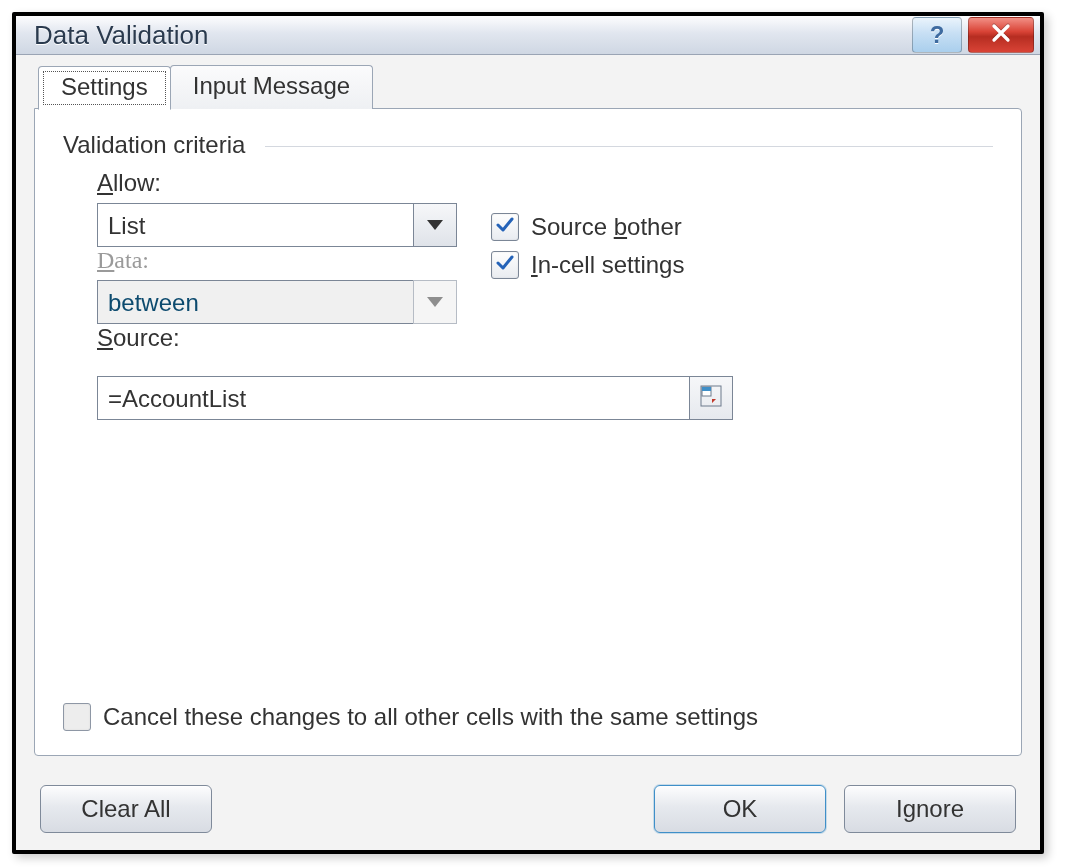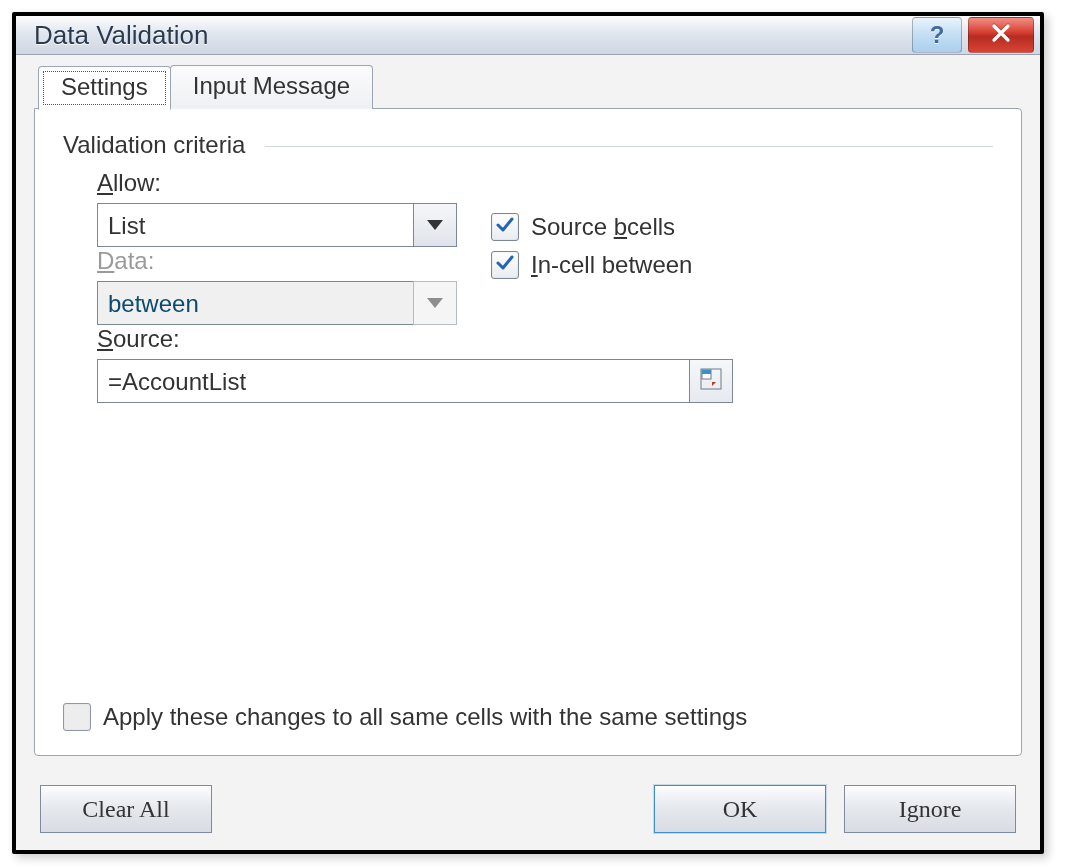--- a/index.html
+++ b/index.html
@@ -129,21 +129,21 @@
 
   .row-area {
     padding: 10px 10px 0 34px;
   }
 
   .form-label {
     font-size: 24px;
     color: #333;
     margin-top: 0;
   }
-  .form-label.disabled { color: #9a9a9a; }
+  .form-label.disabled { color: #9a9a9a; font-family: Liberation Serif, serif; }
   .underline-first::first-letter { text-decoration: underline; }
 
   .two-col {
     display: flex;
     align-items: flex-start;
   }
   .col-left { width: 364px; }
   .col-right { padding-left: 30px; flex: 1; }
 
   
@@ -179,21 +179,21 @@
     justify-content: center;
     box-sizing: border-box;
   }
   .combo-btn.disabled { opacity: 0.55; background: #eee; }
   .combo-btn svg polygon { fill: #333; }
 
   
   .source-wrap {
     display: flex;
     width: 636px;
-    margin-top: 6px;
+    margin-top: 24px;
   }
   .source-input {
     flex: 1;
     height: 44px;
     border: 1px solid #7b8696;
     border-right: none;
     background: #fff;
     padding: 0 10px;
     font-size: 24px;
     color: #333;
@@ -251,30 +251,29 @@
     display: flex;
     align-items: center;
     padding: 0 24px;
     background: #f3f3f3;
   }
   .footer .spacer { flex: 1; }
   .push-btn {
     min-width: 170px;
     height: 46px;
     border: 1px solid #7f8a9a;
-    border-radius: 0;
+    border-radius: 6px;
     background: linear-gradient(#fdfdfe, #e6e9ee 45%, #d8dce3);
     font-size: 24px;
     color: #333;
     display: flex;
     align-items: center;
     justify-content: center;
     margin-left: 18px;
     box-shadow: 0 1px 0 rgba(255,255,255,0.6) inset;
-    font-family: Liberation Serif, serif;
   }
   .push-btn.primary {
     border-color: #3f8fc8;
     box-shadow: 0 0 0 1px rgba(63,143,200,0.25), 0 1px 0 rgba(255,255,255,0.6) inset;
   }
 </style>
 </head>
 <body>
 
 <div class="dialog">
@@ -338,33 +337,33 @@
             <div style="height:38px"></div>
             <div class="check-row">
               <div class="checkbox">
                 <span>
                   <svg width="20" height="20" viewBox="0 0 20 20">
                       <path d="M3 10 L8 15 L17 4" stroke="#2563b8" stroke-width="3" fill="none" stroke-linecap="round" stroke-linejoin="round"></path>
                     </svg>
                 </span>
               </div>
               <span class="check-label">
-                <span>Source </span><span class="u">b</span><span>cells</span>
+                <span>Source </span><span class="u">b</span><span>other</span>
               </span>
             </div>
             <div class="check-row">
               <div class="checkbox">
                 <span>
                   <svg width="20" height="20" viewBox="0 0 20 20">
                       <path d="M3 10 L8 15 L17 4" stroke="#2563b8" stroke-width="3" fill="none" stroke-linecap="round" stroke-linejoin="round"></path>
                     </svg>
                 </span>
               </div>
               <span class="check-label">
-                <span class="u">I</span><span>n-cell between</span>
+                <span class="u">I</span><span>n-cell settings</span>
               </span>
             </div>
           </div>
         </div>
 
         <div class="form-label underline-first">Source:</div>
         <div class="source-wrap">
           <div class="source-input">=AccountList</div>
           <div class="range-btn">
             <span>
@@ -375,21 +374,21 @@
                 <path d="M20 12 L13 19 L13 15 L17 15 Z" fill="#c0392b"></path>
               </svg>
             </span>
           </div>
         </div>
 
       </div>
 
       <div class="apply-row">
         <div class="checkbox disabled"></div>
-        <span class="check-label">Apply these changes to all same cells with the same settings</span>
+        <span class="check-label">Cancel these changes to all other cells with the same settings</span>
       </div>
 
     </div>
 
   </div>
 
   <div class="footer">
     <div class="push-btn underline-first" style="margin-left:0">Clear All</div>
     <div class="spacer"></div>
     <div class="push-btn primary">OK</div>

